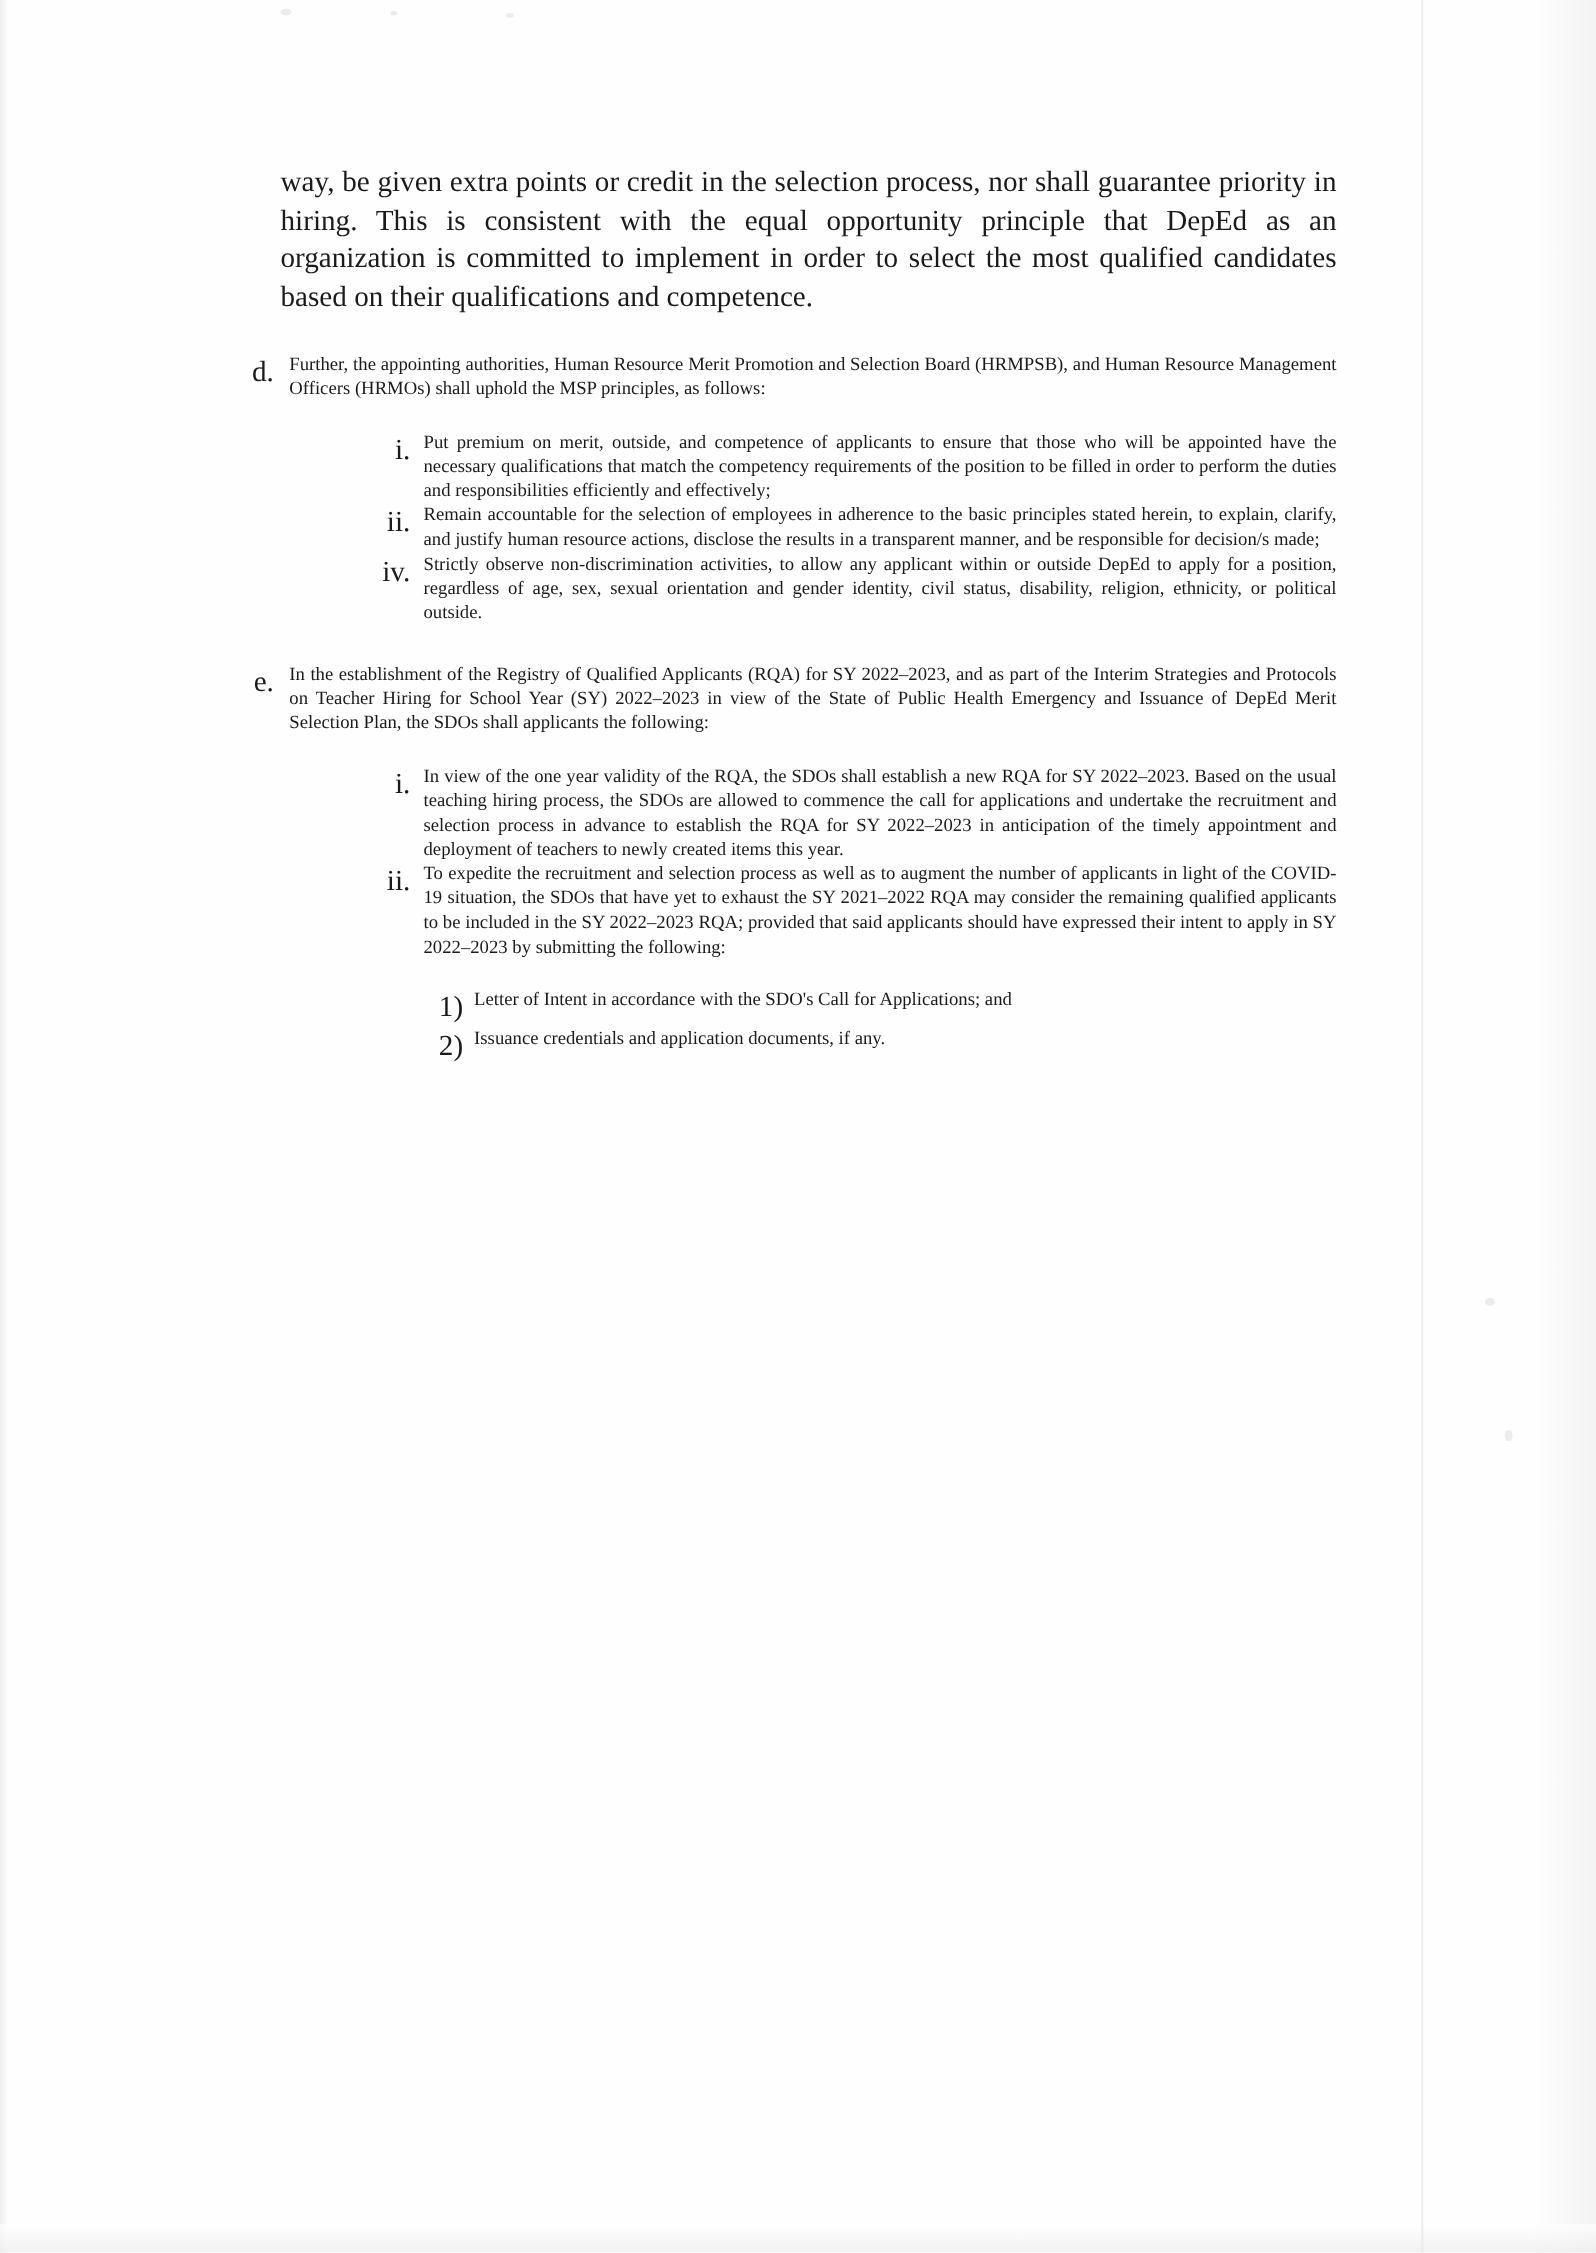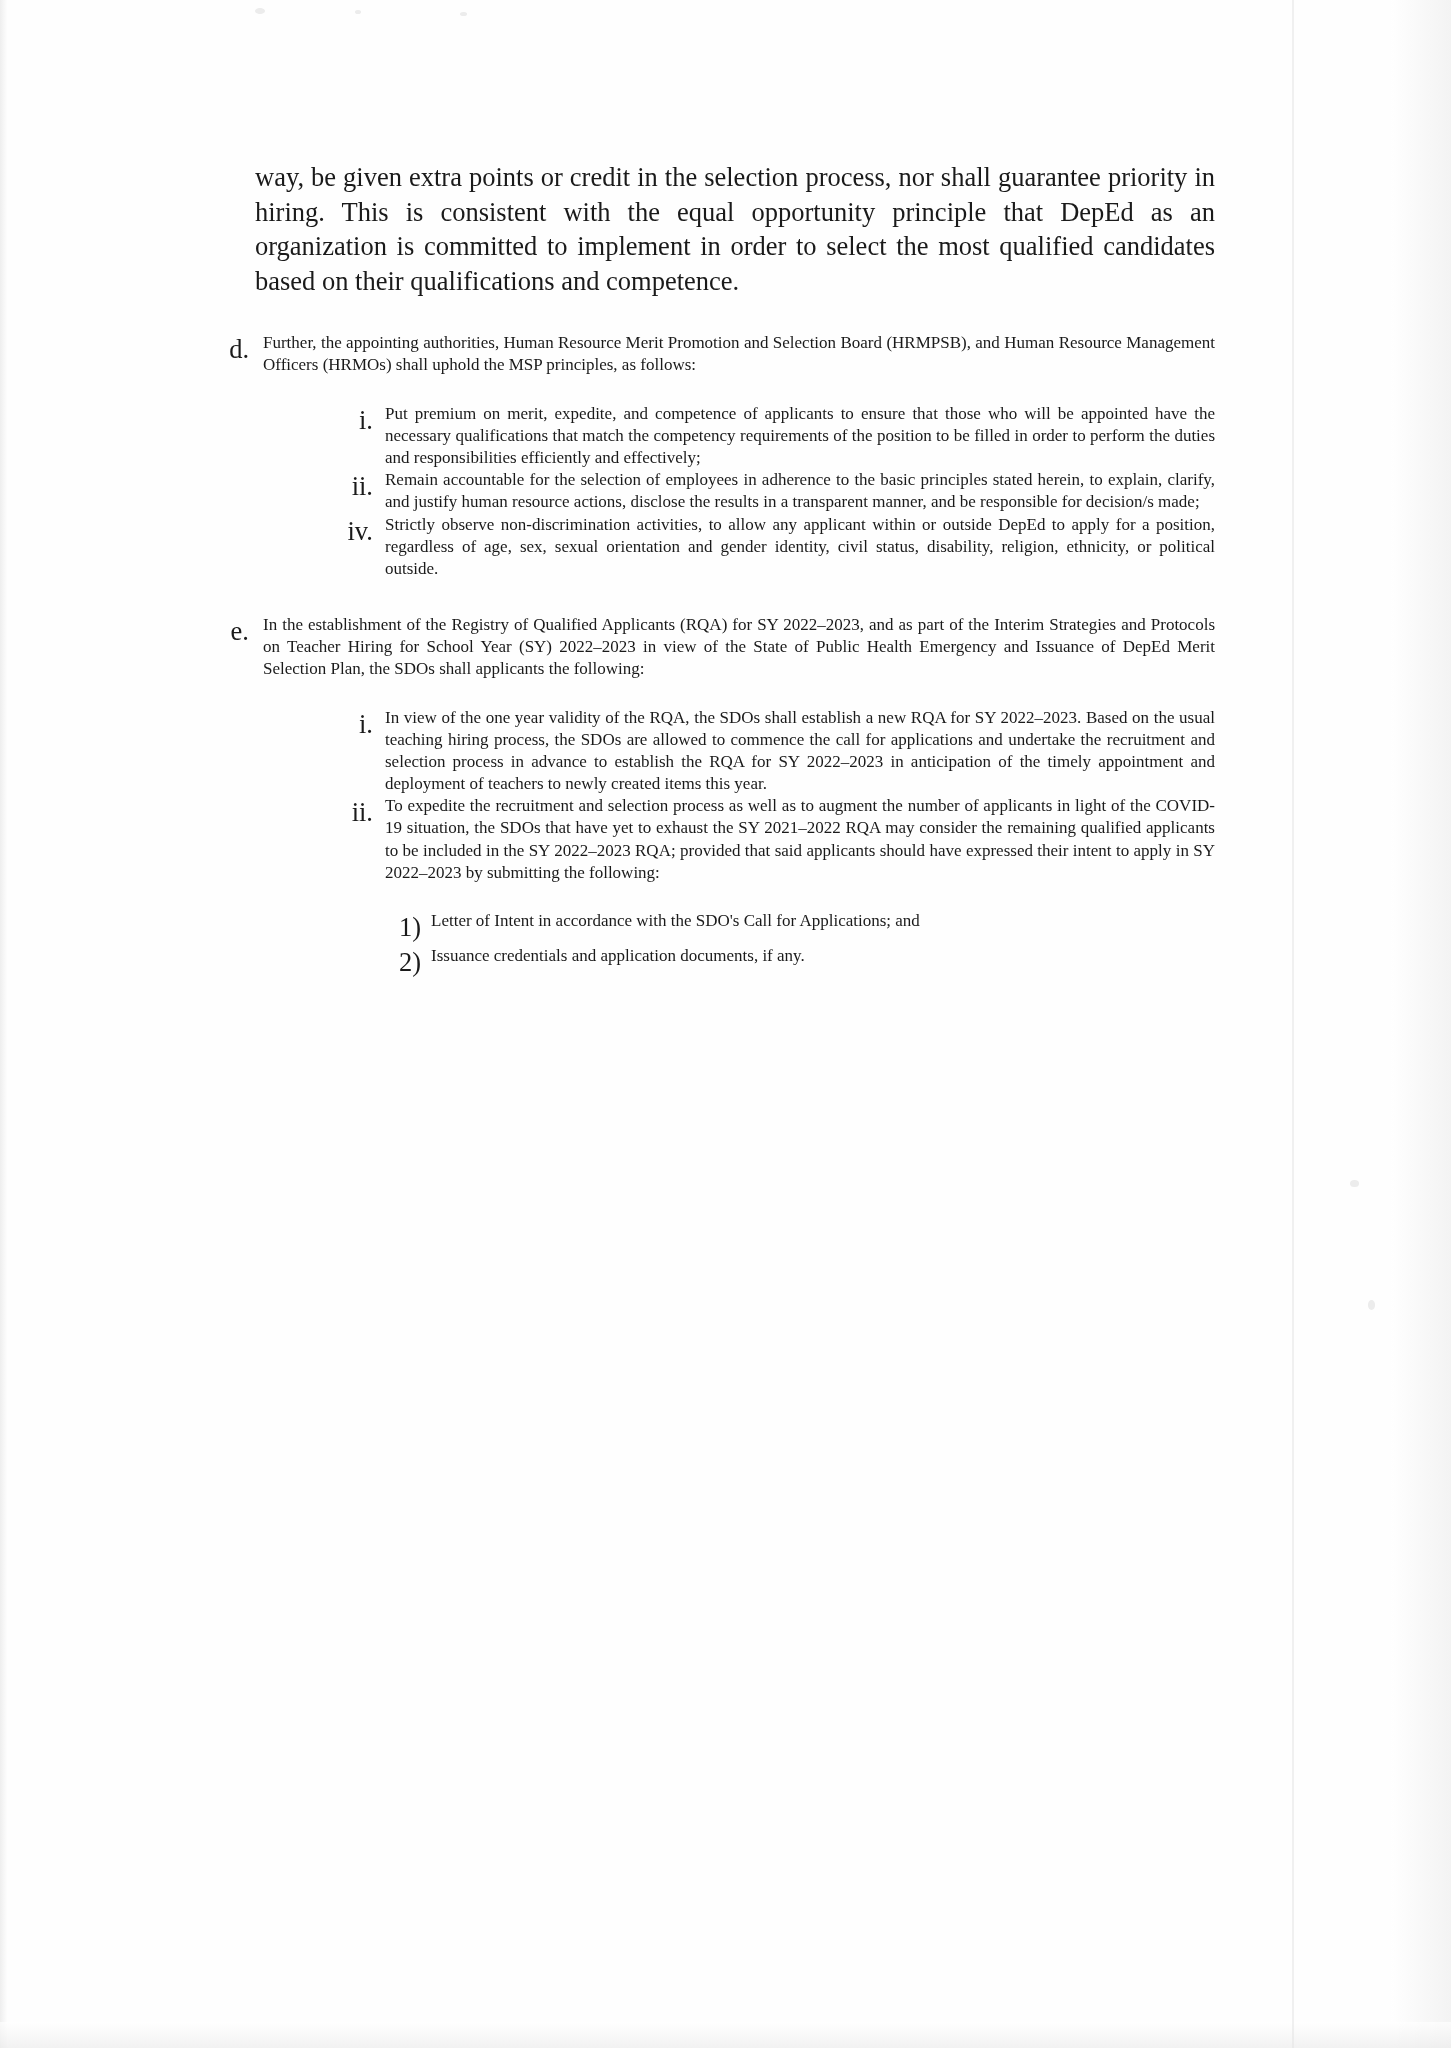--- a/index.html
+++ b/index.html
@@ -56,21 +56,21 @@
     position: absolute;
     left: 255px;
     top: 148px;
     width: 960px;
   }
 
   .para {
     text-align: justify;
     font-size: 26.5px;
     line-height: 1.305;
-    margin: 12px 0 0 0;
+    margin: 0 0 0 0;
     hyphens: none;
   }
   .para.last-left > :last-child { }
 
   
   .row {
     display: flex;
     align-items: flex-start;
   }
   .marker {
@@ -130,21 +130,21 @@
       <div class="marker">d.</div>
       <div class="body">Further, the appointing authorities, Human Resource Merit Promotion and Selection Board (HRMPSB), and Human Resource Management Officers (HRMOs) shall uphold the MSP principles, as follows:</div>
     </div>
 
     <div class="gap-md"></div>
 
     <div class="roman-group">
 
       <div class="row lvl-roman">
         <div class="marker">i.</div>
-        <div class="body"><span>Put premium on </span><b>merit</b><span>, </span><b>expedite</b><span>, and </span><b>competence</b><span> of applicants to ensure that those who will be appointed have the necessary qualifications that match the competency requirements of the position to be filled in order to perform the duties and responsibilities efficiently and effectively;</span></div>
+        <div class="body"><span>Put premium on </span><b>merit</b><span>, </span><b>outside</b><span>, and </span><b>competence</b><span> of applicants to ensure that those who will be appointed have the necessary qualifications that match the competency requirements of the position to be filled in order to perform the duties and responsibilities efficiently and effectively;</span></div>
       </div>
 
       <div class="row lvl-roman">
         <div class="marker">ii.</div>
         <div class="body">Remain accountable for the selection of employees in adherence to the basic principles stated herein, to explain, clarify, and justify human resource actions, disclose the results in a transparent manner, and be responsible for decision/s made;</div>
       </div>
 
 
       <div class="row lvl-roman">
         <div class="marker">iv.</div>

